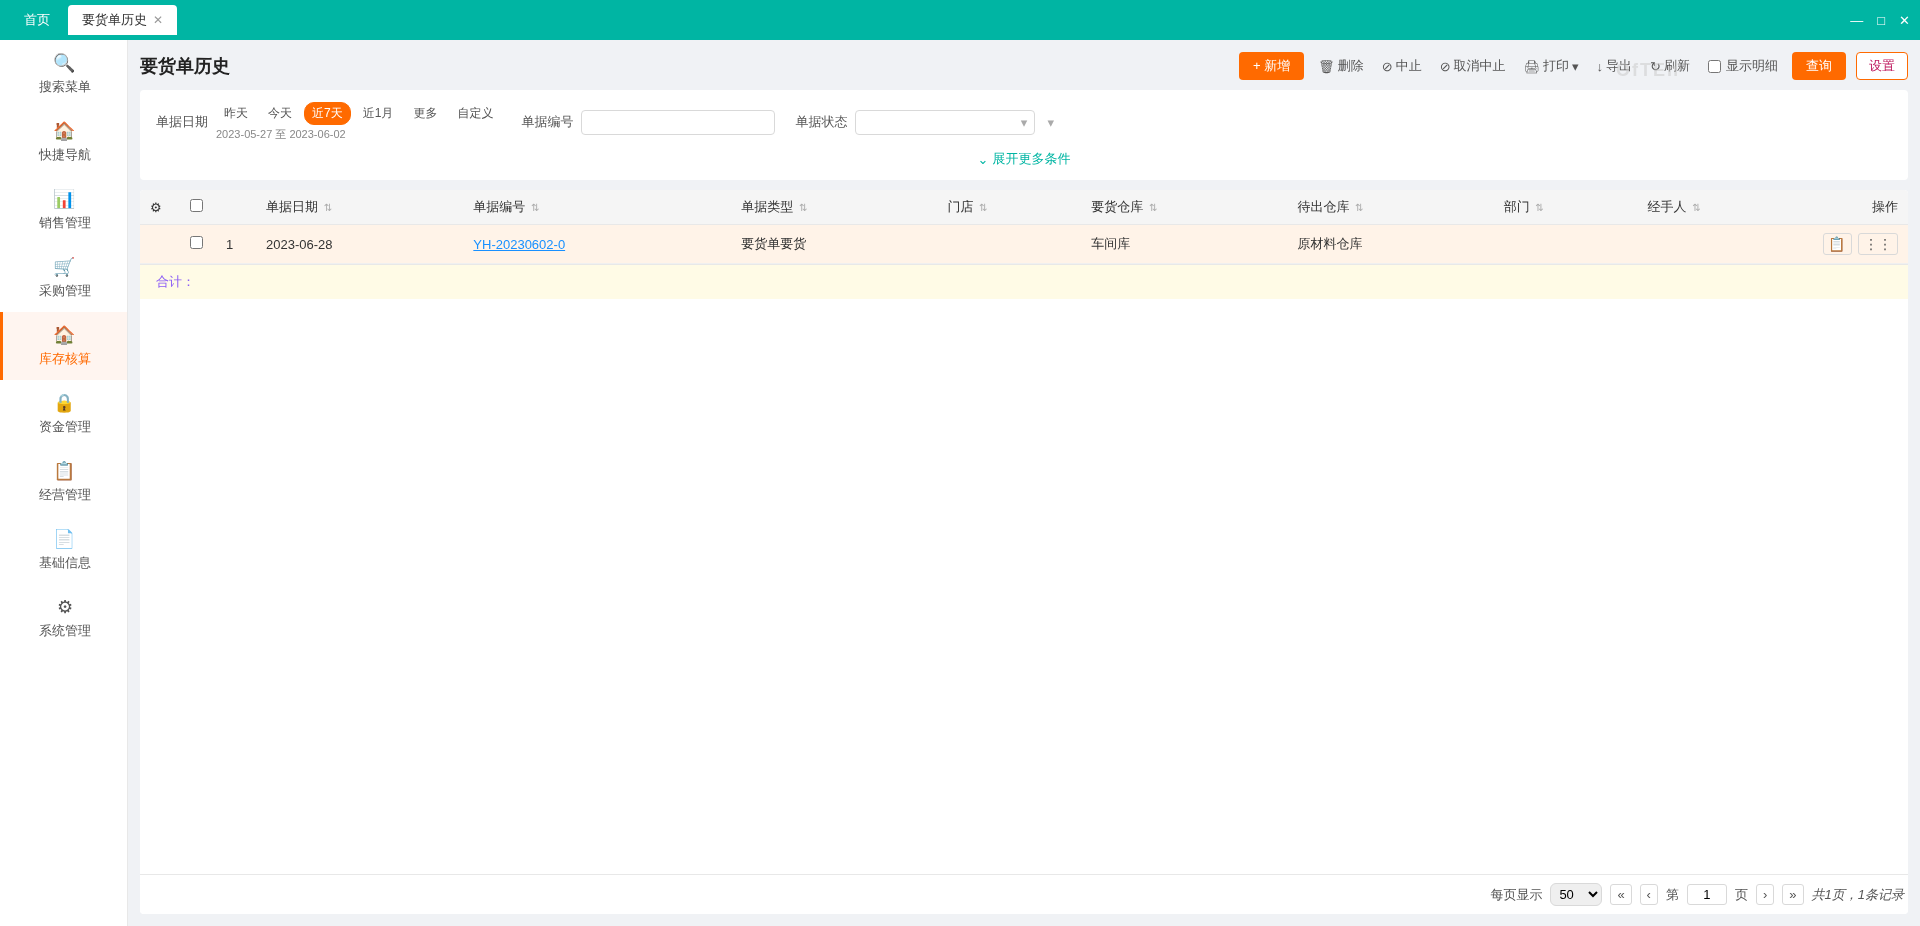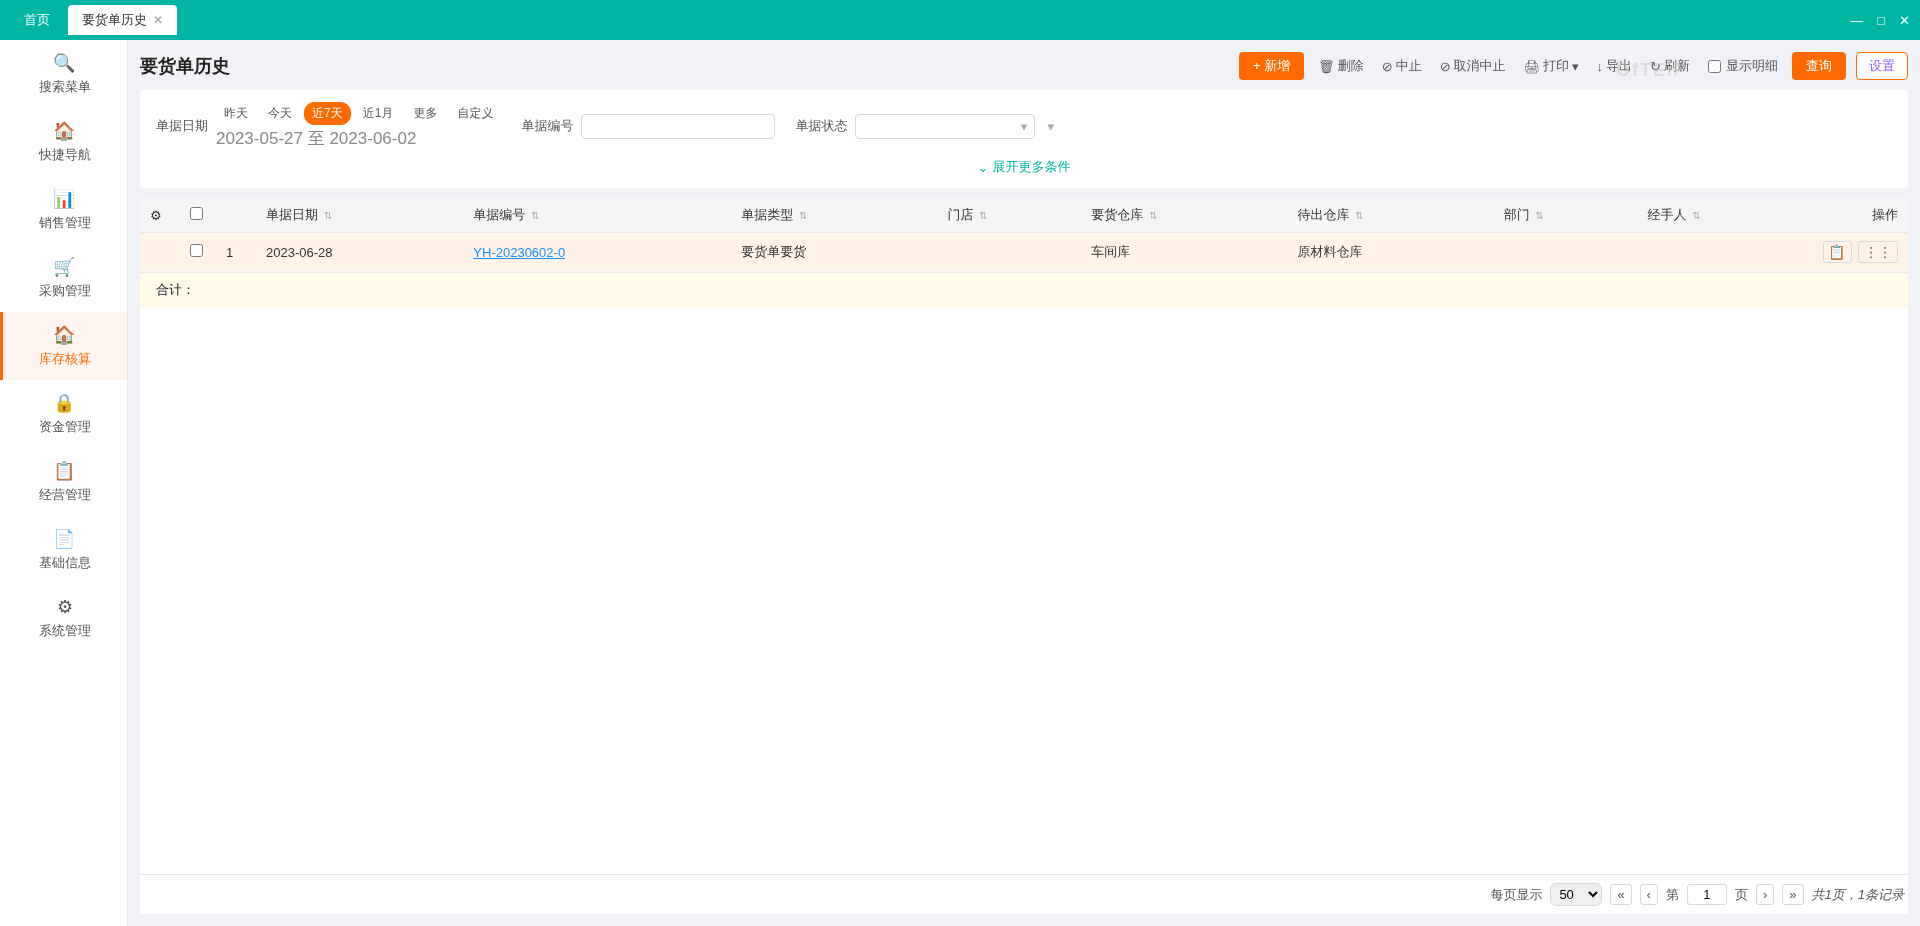--- a/index.html
+++ b/index.html
@@ -126,21 +126,21 @@
     }
     .toolbar-btn.primary {
       background: #ff6a00;
       color: #fff;
       padding: 5px 14px;
       border-radius: 4px;
       border: none;
     }
     .toolbar-btn.outline {
       border: 1px solid #ff6a00;
-      color: #8b5cf6;
+      color: #be185d;
       padding: 4px 12px;
       border-radius: 4px;
       background: #fff;
     }
 
     
     .filter-area {
       background: #fff;
       border-radius: 4px;
       padding: 12px 16px;
@@ -174,21 +174,21 @@
       font-size: 12px;
       color: #555;
       border: 1px solid transparent;
     }
     .date-btn.active {
       background: #ff6a00;
       color: #fff;
       border-color: #ff6a00;
     }
     .filter-date-range {
-      font-size: 17px;
+      font-size: 11px;
       color: #888;
       margin-top: 2px;
     }
     .filter-input {
       border: 1px solid #d9d9d9;
       border-radius: 4px;
       padding: 4px 8px;
       font-size: 13px;
       outline: none;
       min-width: 180px;
@@ -266,21 +266,21 @@
 
     
     .th-settings { width: 40px; text-align: center; }
     .th-checkbox { width: 36px; text-align: center; }
 
     
     .table-footer {
       background: #fffbe6;
       padding: 8px 16px;
       border-top: 1px solid #e8e8e8;
-      color: #0f172a;
+      color: #8b5cf6;
       font-size: 13px;
     }
 
     
     .pagination-bar {
       background: #fff;
       padding: 8px 4px;
       display: flex;
       align-items: center;
       justify-content: flex-end;

